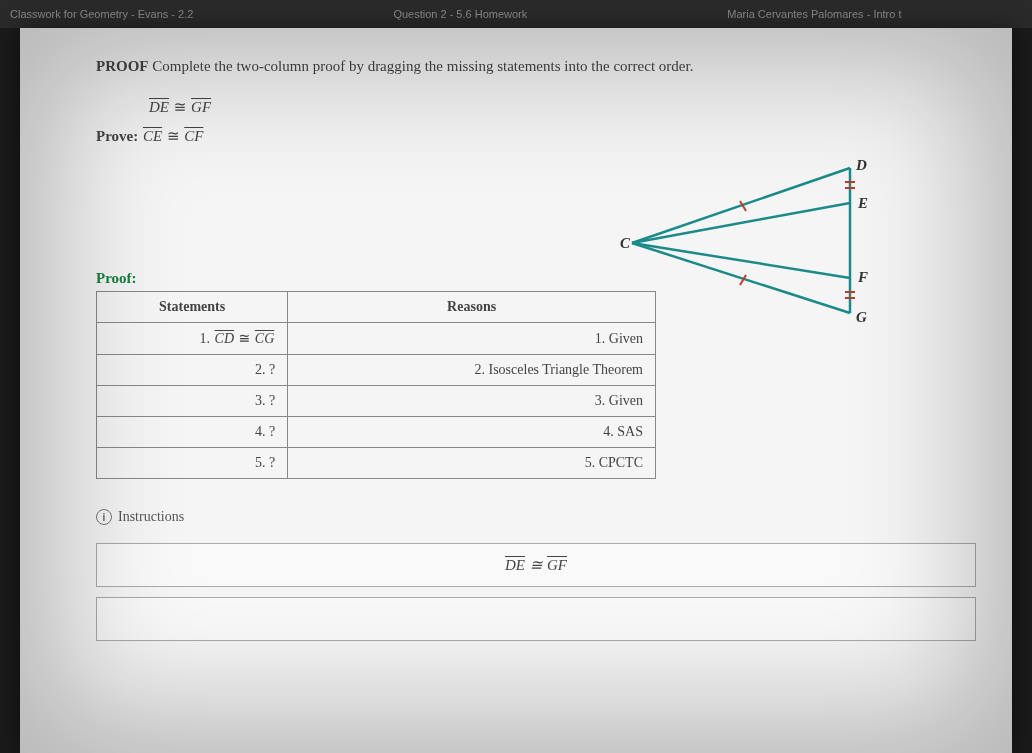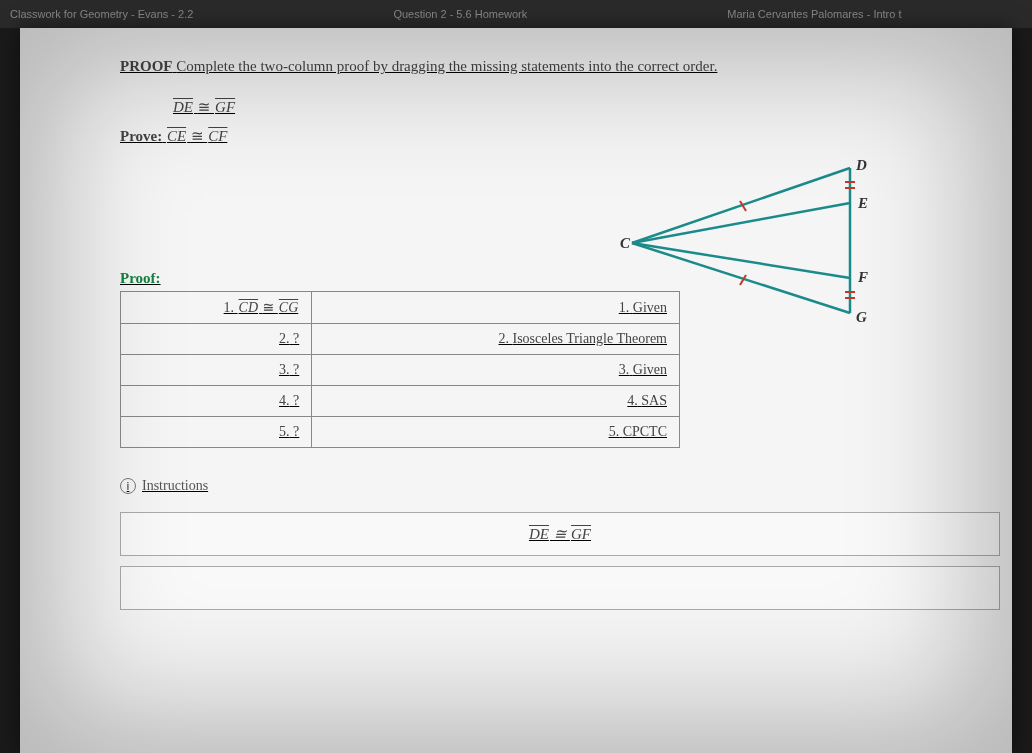--- a/index.html
+++ b/index.html
@@ -29,24 +29,23 @@
 }
 .page-wrap {
   background: #f5f5f5;
   margin: 0 20px 0 20px;
   height: 725px;
   box-shadow: 0 0 20px rgba(0,0,0,.5);
   position: relative;
   overflow: hidden;
 }
 .content {
-  padding: 30px 60px 20px 100px;
+  padding: 30px 60px 20px 76px;
   position: relative;
   filter: blur(0.3px);
-  text-decoration: underline;
 }
 .instruction-line {
   font-size: 15px;
   color: #444;
   margin-bottom: 18px;
 }
 .bold { font-weight: bold; }
 .given-prove {
   font-size: 15px;
   color: #444;
@@ -186,20 +185,24 @@
         <text x="246" y="50" font-size="15" font-style="italic" font-weight="bold" fill="#333">E</text>
         <text x="246" y="124" font-size="15" font-style="italic" font-weight="bold" fill="#333">F</text>
         <text x="244" y="164" font-size="15" font-style="italic" font-weight="bold" fill="#333">G</text>
       </svg>
     </div>
 
     <div class="proof-label">Proof:</div>
 
     <table class="proof">
       <tbody>
+          <tr>
+        <th>Statements</th>
+        <th>Reasons</th>
+      </tr>
       <tr>
         <td>
           <span>1.</span>
           <span class="seg">CD</span>
           <span class="cong"> ≅ </span>
           <span class="seg">CG</span>
         </td>
         <td>
           <span>1.</span>
           <span>Given</span>

